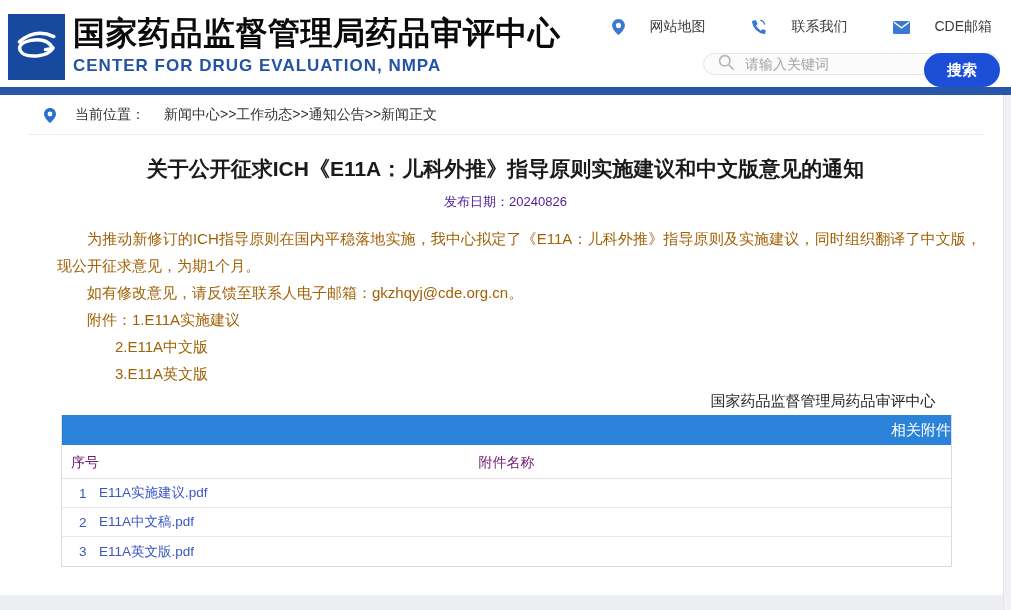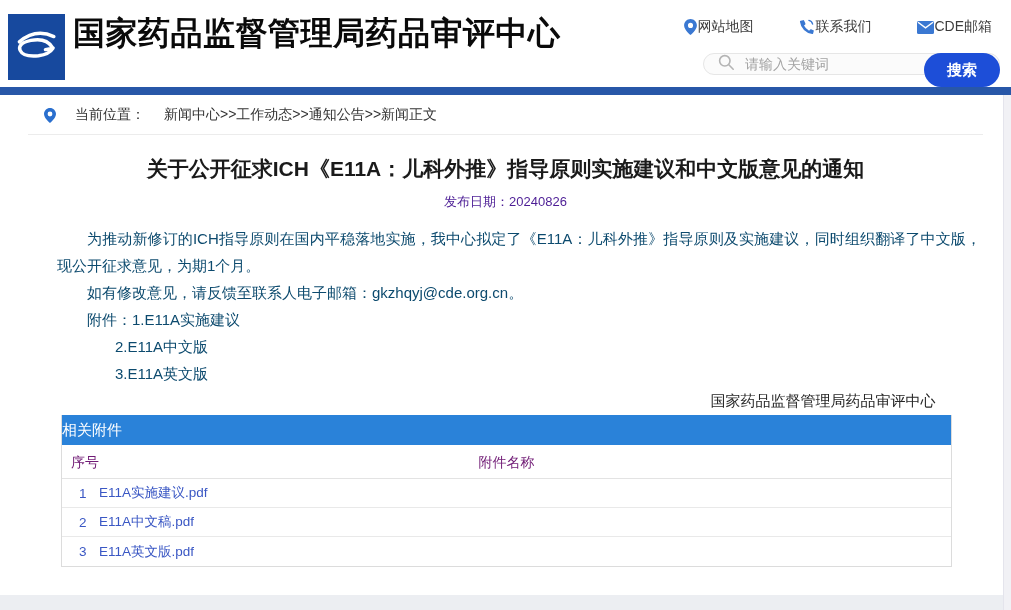--- a/index.html
+++ b/index.html
@@ -8,50 +8,50 @@
   .page { position:relative; width:1011px; height:610px; background:#fff; overflow:hidden; }
 
   
   .header { position:relative; height:87px; background:#fff; }
   .logo { position:absolute; left:8px; top:14px; width:57px; height:66px; background:#17499e; display:flex; align-items:center; justify-content:center; cursor:pointer; }
   .org-block { position:absolute; left:73px; top:15px; }
   .org-zh { font-size:32px; font-weight:bold; color:#0a0a0a; letter-spacing:.5px; line-height:36px; }
   .org-en { font-size:17px; font-weight:bold; color:#2353a4; letter-spacing:1px; margin-top:5px; }
 
   .quick-links { position:absolute; top:18px; right:19px; display:flex; gap:46px; align-items:center; }
-  .quick-link { display:flex; align-items:center; gap:0; font-size:14px; color:#3c3c3c; cursor:pointer; white-space:nowrap; }
+  .quick-link { display:flex; align-items:center; gap:24px; font-size:14px; color:#3c3c3c; cursor:pointer; white-space:nowrap; }
   .quick-link svg { display:block; }
 
   .search-row { position:absolute; top:53px; right:11px; width:297px; height:22px; }
   .search-pill { position:relative; width:100%; height:100%; border:1px solid #e6e6e6; background:#fbfbfb; border-radius:17px; display:flex; align-items:center; padding-left:14px; }
   .search-input { border:none; outline:none; background:transparent; font-size:14px; color:#333; width:160px; margin-left:8px; }
   .search-input::placeholder { color:#a3a3a3; }
   .search-btn { position:absolute; right:-1px; top:-1px; width:76px; height:34px; border:none; border-radius:17px; background:#1d4ed8; color:#fff; font-size:15px; cursor:pointer; font-family:"Liberation Sans",sans-serif;font-weight:bold; }
 
   .blue-bar { height:8px; background:#2857a8; }
 
   .scroll-track { position:absolute; top:95px; right:0; width:8px; height:515px; background:#f1f1f5; border-left:1px solid #e4e4ec; z-index:5; }
 
   
   .breadcrumb { display:flex; align-items:center; gap:19px; margin:0 28px; padding:11px 0 10px 16px; border-bottom:1px solid #ececec; font-size:14px; color:#333; }
   .breadcrumb svg { display:block; }
   .crumb-path { cursor:pointer; }
 
   
   .article-title { margin-top:21px; text-align:center; font-size:21px; font-weight:bold; color:#1a1a1a; padding:0 43px; line-height:26px; }
   .pub-date { text-align:center; color:#4c1d95; font-size:13px; margin-top:11px; }
-  .article-text { margin-top:14px; padding:0 30px 0 57px; font-size:15px; color:#0c4a6e; line-height:27px; }
+  .article-text { margin-top:14px; padding:0 30px 0 57px; font-size:15px; color:#a16207; line-height:27px; }
   .article-text p { margin:0; }
   .para { text-indent:2em; text-align:justify; }
   .attach-item { padding-left:58px; }
   .signature { margin:0 68px 0 auto; width:240px; text-align:center; font-size:15px; color:#262626; line-height:28px; }
 
   
   .attach-table { margin:0 0 0 61px; width:891px; border:1px solid #dcdcdc; border-top:none; }
-  .tbl-header { height:30px; background:#2a82d9; color:#fff; text-align:left; line-height:30px; font-size:15px; }
+  .tbl-header { height:30px; background:#2a82d9; color:#fff; text-align:right; line-height:30px; font-size:15px; }
   .tbl-cols { position:relative; height:34px; border-bottom:1px solid #e3e3e3; font-size:14px; color:#701a75; background:#fff; }
   .col-no { position:absolute; left:9px; top:0; line-height:34px; }
   .col-name { position:absolute; left:0; right:0; text-align:center; line-height:34px; }
   .tbl-row { display:flex; align-items:center; height:29px; border-bottom:1px solid #e9e9e9; background:#fff; font-size:13.5px; }
   .tbl-row:last-child { border-bottom:none; }
   .row-no { width:20px; margin-left:17px; color:#3a57c4; }
   .row-link { color:#3a57c4; text-decoration:none; cursor:pointer; }
 
   .footer-strip { position:absolute; bottom:0; left:0; width:100%; height:15px; background:#eceef2; }
 </style>
@@ -64,20 +64,21 @@
     <div class="logo">
       <span>
         <svg width="46" height="38" viewBox="0 0 60 48">
           <path d="M7 20 Q28 2 52 13" stroke="#ffffff" fill="none" stroke-width="4.5" stroke-linecap="round"></path>
           <path d="M50 27 Q42 14 22 18 Q4 22 8 31 Q12 40 32 38 Q46 36 51 28 L41 30" stroke="#ffffff" fill="none" stroke-width="4.5" stroke-linecap="round" stroke-linejoin="round"></path>
         </svg>
       </span>
     </div>
     <div class="org-block">
       <div class="org-zh">国家药品监督管理局药品审评中心</div>
+      <div class="org-en">CENTER FOR DRUG EVALUATION, NMPA</div>
     </div>
 
     <div class="quick-links">
       <div class="quick-link">
         <span>
           <svg width="13" height="16" viewBox="0 0 16 20">
               <path d="M8 0C3.6 0 0 3.6 0 8c0 5.5 8 12 8 12s8-6.5 8-12c0-4.4-3.6-8-8-8zm0 11.2a3.2 3.2 0 110-6.4 3.2 3.2 0 010 6.4z" fill="#3a78d2"></path>
             </svg>
         </span>
         <span>网站地图</span>

